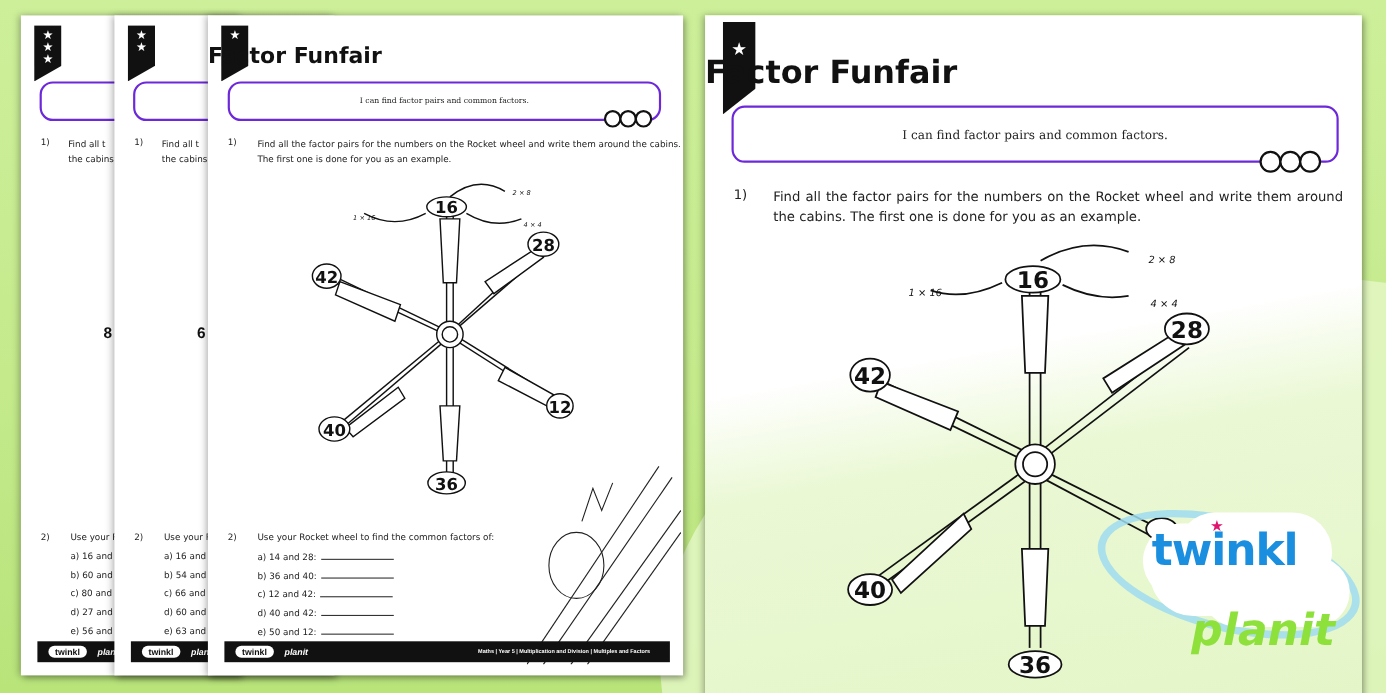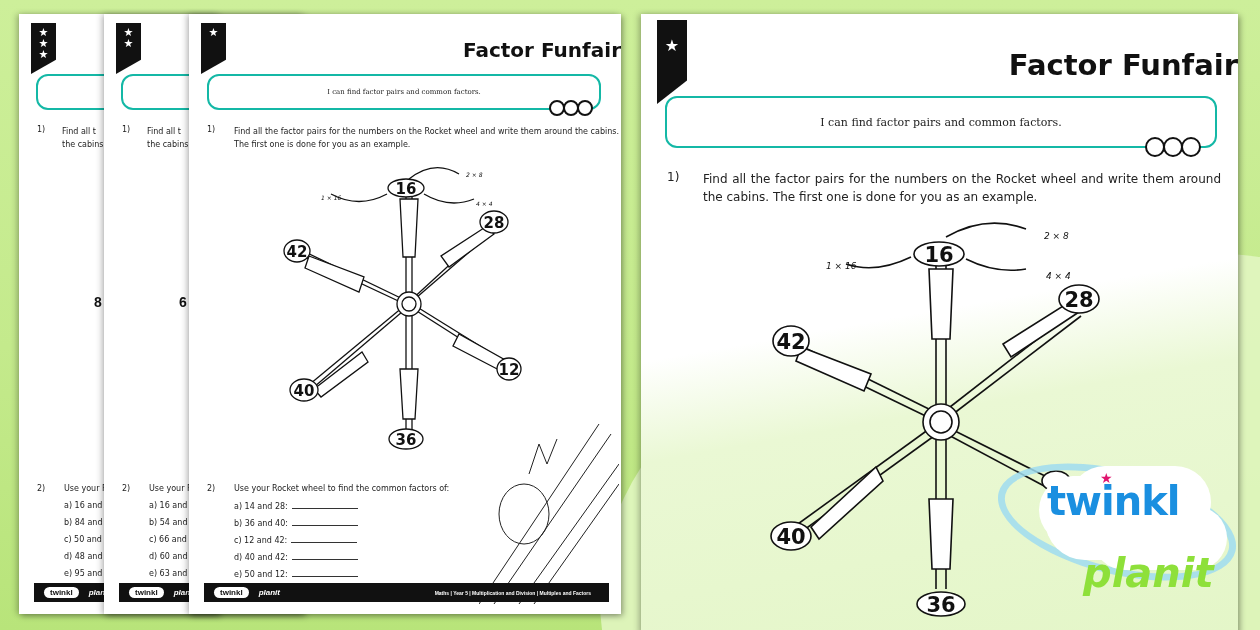--- a/index.html
+++ b/index.html
@@ -25,28 +25,28 @@
   .ribbon {
     position:absolute; background:#111; color:#fff;
     clip-path: polygon(0 0,100% 0,100% 72%,0 100%);
     display:flex; flex-direction:column; align-items:center; padding-top:4px;
     font-size:11px; line-height:11px;
   }
   .s1 .ribbon, .s2 .ribbon, .s3 .ribbon { left:12px; top:9px; width:25px; height:47px; }
   .big .ribbon { left:16px; top:6px; width:30px; height:66px; font-size:16px; line-height:16px; padding-top:18px; }
 
   .title {
-    position:absolute; font-weight:bold; color:#111; text-align:right;
+    position:absolute; font-weight:bold; color:#111; text-align:left;
     font-family:"DejaVu Sans", sans-serif;
   }
   .s3 .title { left:0; right:0; top:24px; font-size:20px; }
   .big .title { left:0; right:0; top:34px; font-size:29px; }
 
   .objective {
-    position:absolute; border:2px solid #14b8a6; border-radius:12px;
+    position:absolute; border:2px solid #6d28d9; border-radius:12px;
     display:flex; align-items:center; justify-content:center; color:#222;
     font-family:"DejaVu Serif", serif;
   }
   .s1 .objective, .s2 .objective { left:17px; top:60px; width:200px; height:32px; }
   .s3 .objective { left:18px; top:60px; width:390px; height:32px; font-size:7px; }
   .big .objective { left:24px; top:82px; width:548px; height:48px; font-size:11px; }
   .beads { position:absolute; right:6px; bottom:-8px; display:flex; background:transparent; }
   .bead { width:12px; height:12px; border:2px solid #111; border-radius:50%; background:#fff; margin-left:-2px; }
   .big .bead { width:16px; height:16px; }
   .big .beads { bottom:-11px; right:14px; }
@@ -113,24 +113,24 @@
       <span>Find all t</span><br>
       <span>the cabins</span>
     </span>
   </div>
   <div class="partial-rocket" style="left:75px;top:280px;">8</div>
   <div class="q q2">
     <span class="qnum">2)</span>
     <span class="qtext">Use your R</span>
     <div class="items">
       <div class="item">a) 16 and</div>
-      <div class="item">b) 84 and</div>
-      <div class="item">c) 50 and</div>
-      <div class="item">d) 48 and</div>
-      <div class="item">e) 95 and</div>
+      <div class="item">b) 60 and</div>
+      <div class="item">c) 80 and</div>
+      <div class="item">d) 27 and</div>
+      <div class="item">e) 56 and</div>
     </div>
   </div>
   <div class="footer">
     <span class="logo">twinkl</span>
     <span class="planit">planit</span>
   </div>
 </div>
 
 <div class="sheet s2">
   <div class="ribbon">

